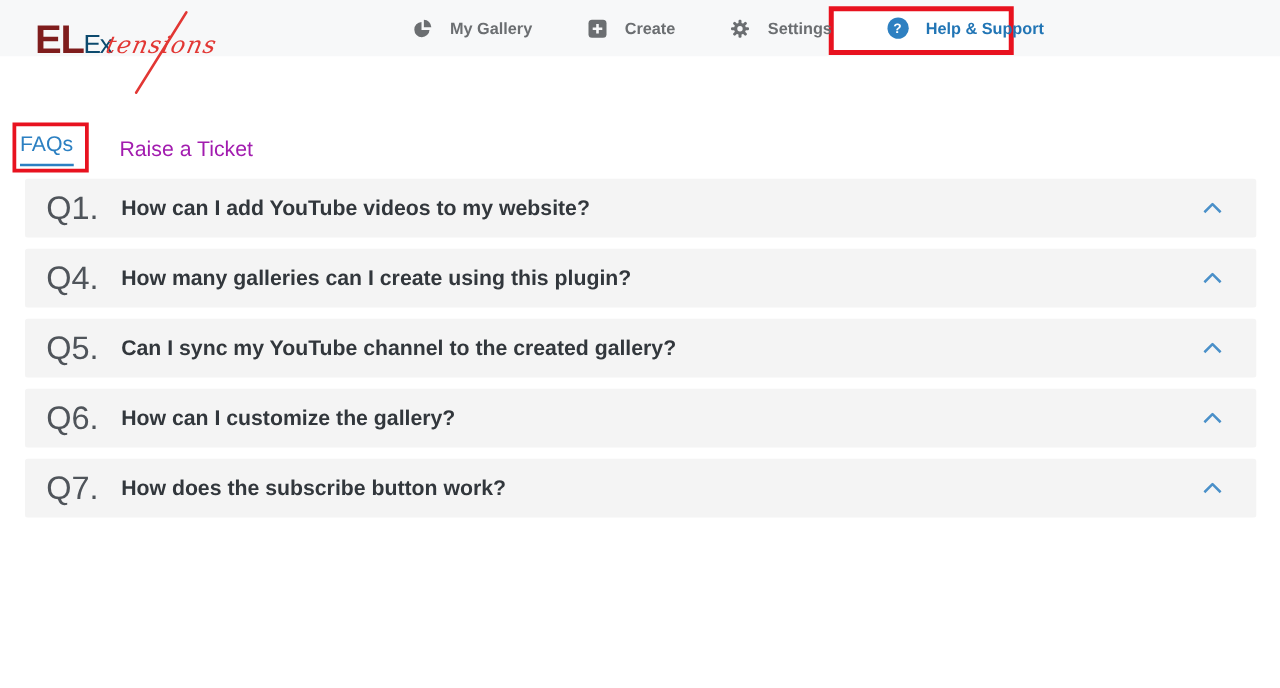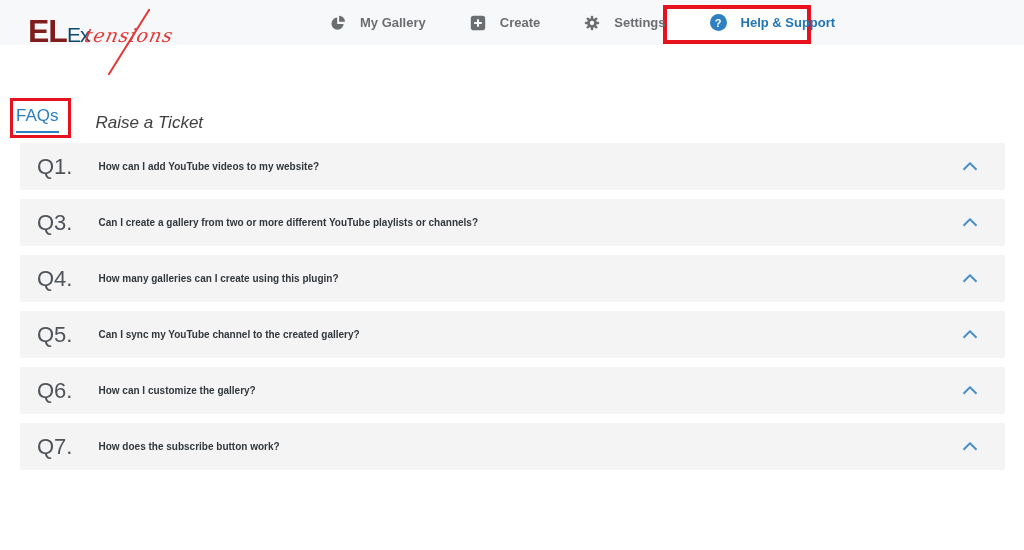--- a/index.html
+++ b/index.html
@@ -49,34 +49,34 @@
     position:absolute;left:663px;top:5px;width:148px;height:39px;
     border:4px solid #e8121f;background:#ffffff;z-index:1;box-sizing:border-box;
   }
   .ann-faqs{
     position:absolute;left:10px;top:98px;width:61px;height:40px;
     border:3px solid #e8121f;z-index:3;box-sizing:border-box;background:transparent;
   }
   
   .tabs{
     position:absolute;left:16px;top:106px;
-    display:flex;gap:37px;align-items:flex-end;font-size:17px;z-index:2;
+    display:flex;gap:37px;align-items:center;font-size:17px;z-index:2;
   }
   .tab{cursor:pointer;}
   .tab-faqs{color:#2c80c2;padding-bottom:5px;border-bottom:2px solid #2c80c2;}
-  .tab-raise{color:#404040;font-style:italic;}
+  .tab-raise{color:#a21caf;}
   
   .faq-list{position:absolute;left:20px;top:143px;width:985px;}
   .faq-item{
     height:47px;background:#f4f4f4;margin-bottom:9px;border-radius:2px;
     display:flex;align-items:center;
     padding:0 27px 0 17px;box-sizing:border-box;cursor:pointer;
   }
-  .q-num{font-size:22px;color:#4f545a;margin-right:26px;}
-  .q-text{font-size:10px;font-weight:bold;color:#32373c;}
+  .q-num{font-size:26px;color:#4f545a;margin-right:18px;}
+  .q-text{font-size:17px;font-weight:bold;color:#32373c;}
   .chevron{margin-left:auto;display:flex;align-items:center;}
 </style>
 </head>
 <body>
 
 <div class="header"></div>
 
 <div class="ann-help"></div>
 <div class="ann-faqs"></div>
 
@@ -136,29 +136,20 @@
     <span class="q-num">Q1.</span>
     <span class="q-text">How can I add YouTube videos to my website?</span>
     <span class="chevron">
       <svg width="16" height="9" viewBox="0 0 16 9">
           <path d="M1.5 7.8 8 1.3l6.5 6.5" stroke="#4a90c9" stroke-width="2" fill="none" stroke-linejoin="round"></path>
         </svg>
     </span>
   </div>
 
 
-  <div class="faq-item">
-    <span class="q-num">Q3.</span>
-    <span class="q-text">Can I create a gallery from two or more different YouTube playlists or channels?</span>
-    <span class="chevron">
-      <svg width="16" height="9" viewBox="0 0 16 9">
-          <path d="M1.5 7.8 8 1.3l6.5 6.5" stroke="#4a90c9" stroke-width="2" fill="none" stroke-linejoin="round"></path>
-        </svg>
-    </span>
-  </div>
 
   <div class="faq-item">
     <span class="q-num">Q4.</span>
     <span class="q-text">How many galleries can I create using this plugin?</span>
     <span class="chevron">
       <svg width="16" height="9" viewBox="0 0 16 9">
           <path d="M1.5 7.8 8 1.3l6.5 6.5" stroke="#4a90c9" stroke-width="2" fill="none" stroke-linejoin="round"></path>
         </svg>
     </span>
   </div>

